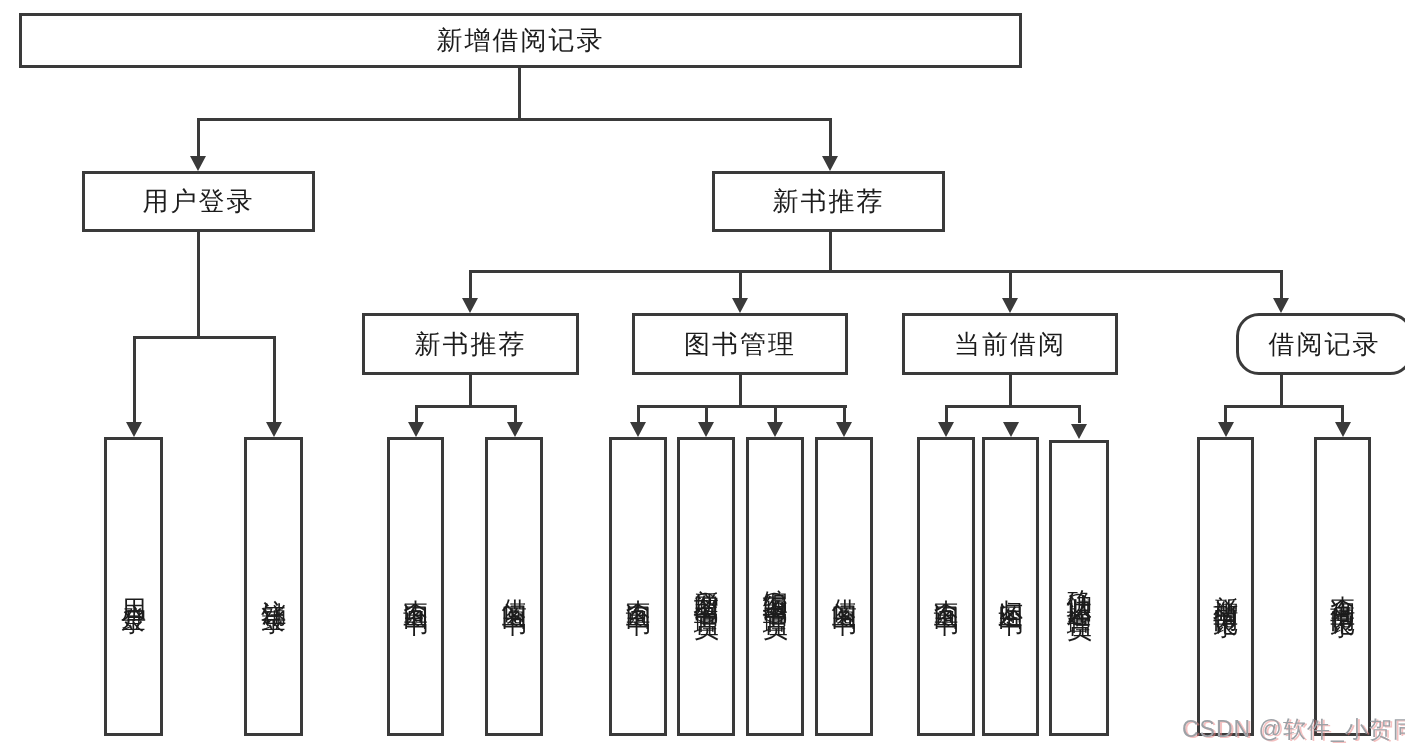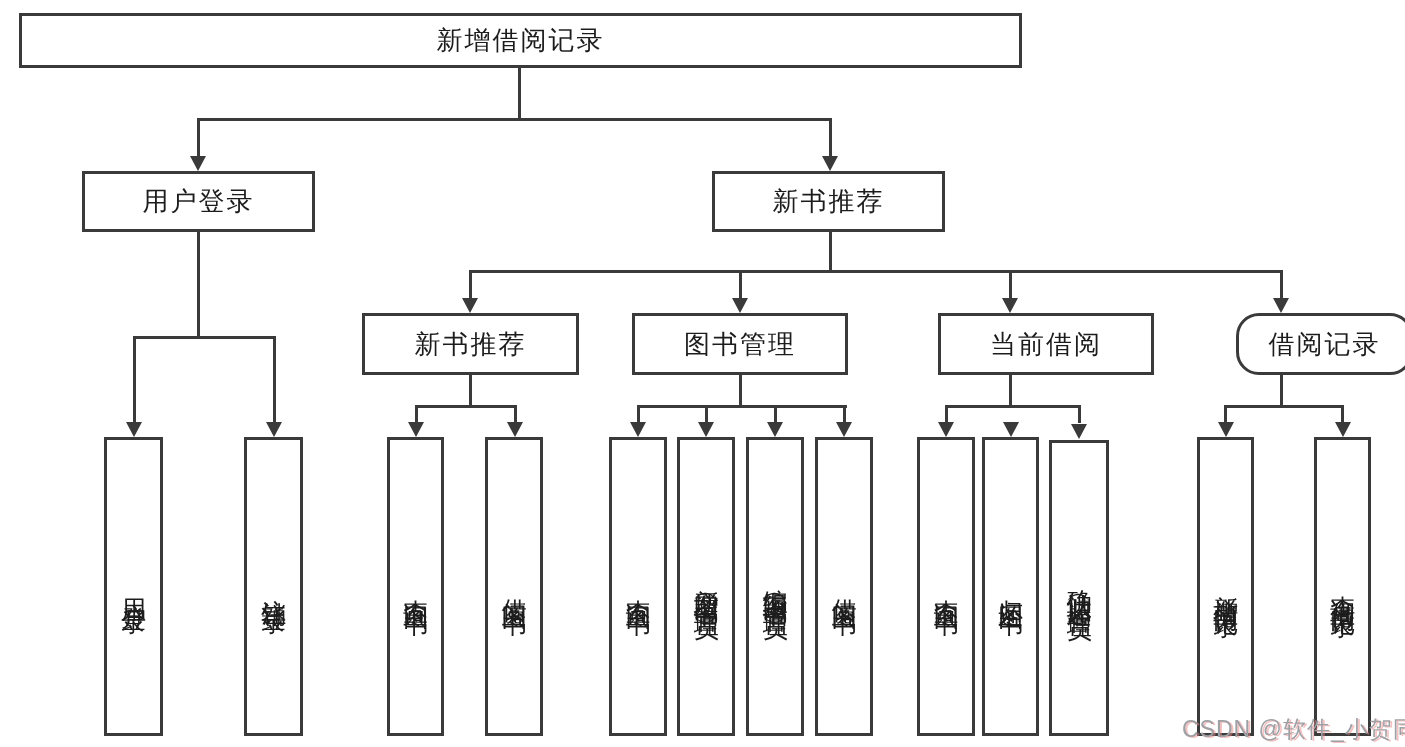--- a/index.html
+++ b/index.html
@@ -33,21 +33,21 @@
 
 <div class="canvas">
 
   <div class="box" style="left:19px;top:13px;width:1003px;height:55px;">新增借阅记录</div>
 
   <div class="box" style="left:82px;top:171px;width:233px;height:61px;">用户登录</div>
   <div class="box" style="left:712px;top:171px;width:233px;height:61px;">新书推荐</div>
 
   <div class="box" style="left:362px;top:313px;width:217px;height:62px;text-align:center;">新书推荐</div>
   <div class="box" style="left:632px;top:313px;width:216px;height:62px;">图书管理</div>
-  <div class="box" style="left:902px;top:313px;width:216px;height:62px;margin-left:36px;">当前借阅</div>
+  <div class="box" style="left:902px;top:313px;width:216px;height:62px;">当前借阅</div>
   <div class="box" style="left:1236px;top:313px;width:177px;height:62px;border-radius:23px;">借阅记录</div>
 
   <div class="box leaf" style="left:104px;top:437px;width:59px;height:299px;">用户登录</div>
   <div class="box leaf" style="left:244px;top:437px;width:59px;height:299px;">注销登录</div>
 
   <div class="box leaf" style="left:387px;top:437px;width:57px;height:299px;">查询图书</div>
   <div class="box leaf" style="left:485px;top:437px;width:58px;height:299px;">借阅图书</div>
 
   <div class="box leaf" style="left:609px;top:437px;width:58px;height:299px;">查询图书</div>
   <div class="box leaf" style="left:677px;top:437px;width:58px;height:299px;">新增图书（管理员）</div>

